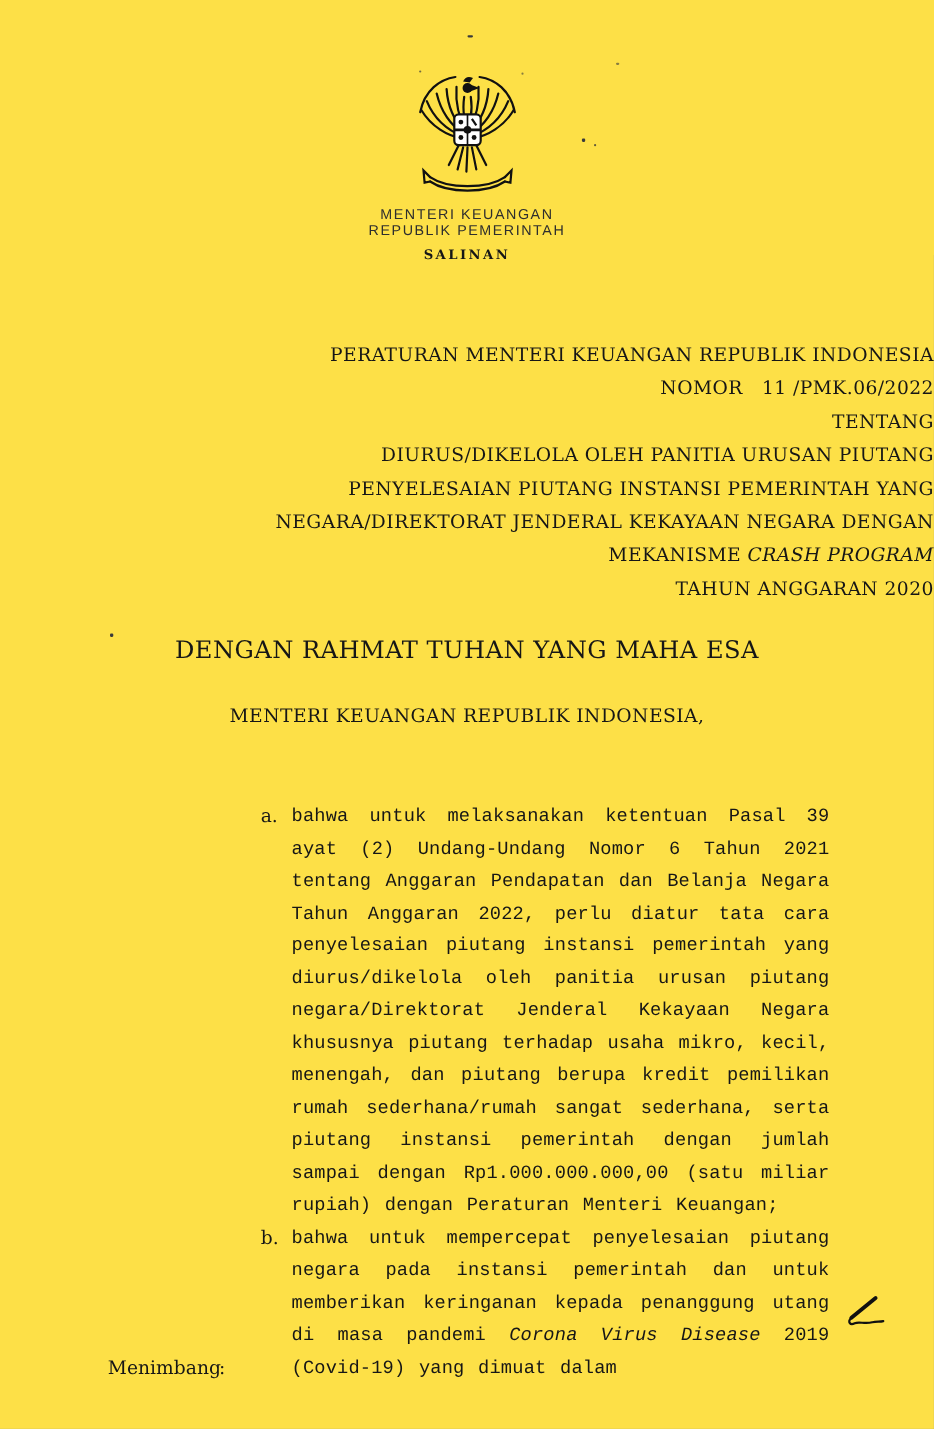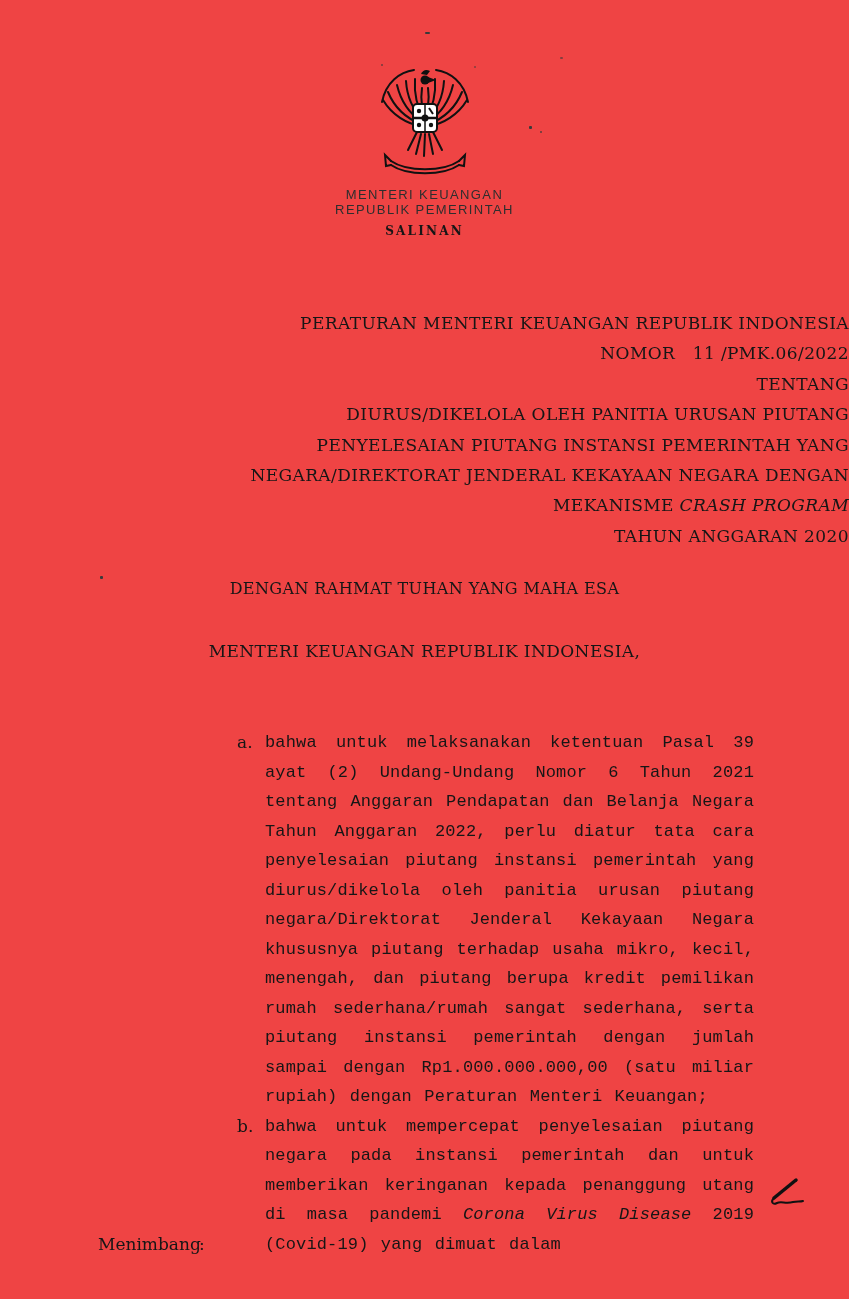--- a/index.html
+++ b/index.html
@@ -1,20 +1,20 @@
 <!DOCTYPE html>
 <html><head>
 <meta charset="utf-8">
 <style>
   html,body{margin:0;padding:0;background:#888;}
   .page{
     position:relative;
     width:849px;height:1299px;
     margin:0 auto;
-    background:#ef4444;
+    background:#fde047;
     color:#161616;
     font-family:"DejaVu Serif", serif;
     overflow:hidden;
   }
   
   .letterhead{position:absolute;top:64px;left:0;right:0;text-align:center;}
   .emblem{display:block;margin:0 auto;}
   .lh-line{
     font-family:"Liberation Sans", sans-serif;
     font-size:13px;line-height:14.5px;letter-spacing:1.4px;
@@ -30,21 +30,21 @@
   .title-block{
     position:absolute;top:308px;left:0;right:0;
     text-align:right;
     font-size:17px;line-height:30.4px;letter-spacing:0.4px;
   }
   .title-line{white-space:pre-wrap;}
   .title-line .it{font-style:italic;}
   
   .invocation{
     position:absolute;top:579px;left:0;right:0;
-    text-align:center;font-size:16px;letter-spacing:0.4px;
+    text-align:center;font-size:22px;letter-spacing:0.4px;
   }
   .issuer{
     position:absolute;top:641px;left:0;right:0;
     text-align:center;font-size:17px;letter-spacing:0.4px;
   }
   
   .menimbang{
     position:absolute;top:728px;left:98px;width:656px;
     display:flex;align-items:flex-end;
     font-size:17px;line-height:29.5px;

